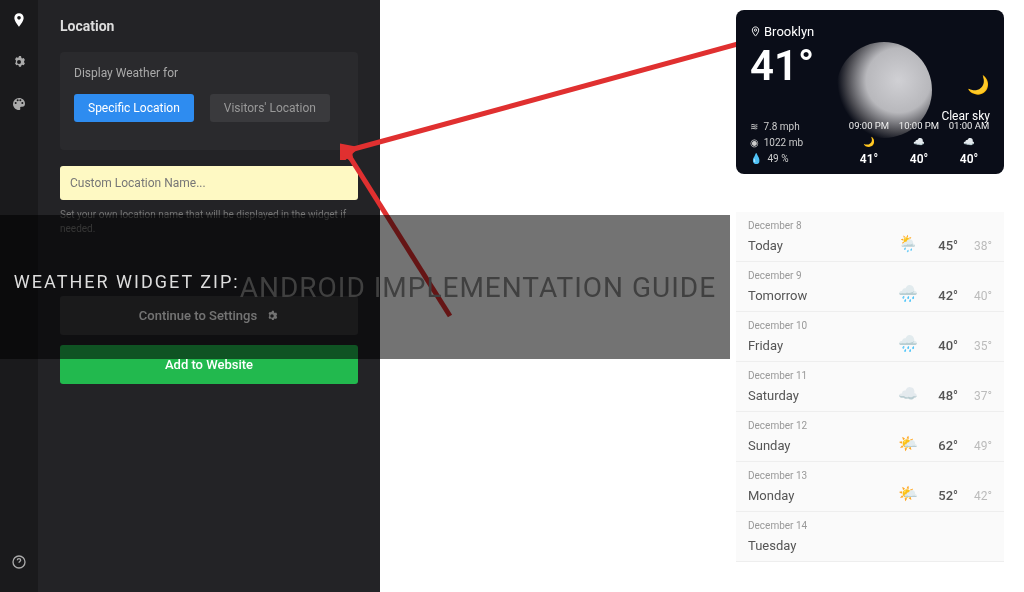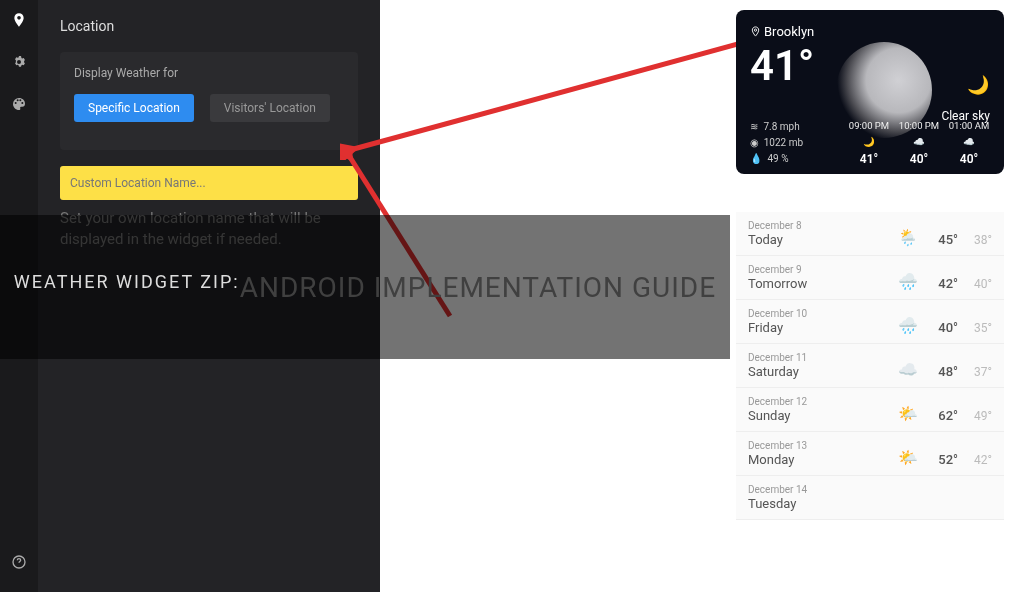--- a/index.html
+++ b/index.html
@@ -4,32 +4,32 @@
 <style>
 *{box-sizing:border-box;margin:0;padding:0;font-family:-apple-system,BlinkMacSystemFont,"Segoe UI",Roboto,sans-serif}
 body{width:1024px;height:592px;background:#fff;position:relative;overflow:hidden}
 
 .sidebar{position:absolute;left:0;top:0;width:38px;height:592px;background:#1a1a1c;display:flex;flex-direction:column;align-items:center;padding-top:10px;gap:22px}
 .sidebar .icon{color:#aaa;font-size:16px;width:20px;height:20px;display:flex;align-items:center;justify-content:center}
 .sidebar .icon.active{color:#fff}
 .sidebar .help{margin-top:auto;margin-bottom:20px}
 
 .panel{position:absolute;left:38px;top:0;width:342px;height:592px;background:#232326;color:#ddd;padding:18px 22px}
-.panel-title{font-size:14px;font-weight:400;color:#ddd;margin-bottom:18px}
+.panel-title{font-size:14px;font-weight:700;color:#ddd;margin-bottom:18px}
 .section{background:#2a2a2d;border-radius:4px;padding:14px;margin-bottom:16px}
 .section-label{font-size:12px;color:#aaa;margin-bottom:14px}
 .tabs{display:flex;gap:16px;margin-bottom:14px}
 .tab{padding:7px 14px;font-size:12px;border-radius:3px;cursor:pointer}
 .tab.active{background:#2e8cf0;color:#fff}
 .tab.inactive{background:#3a3a3d;color:#999}
 .input-box{background:#3a3a3d;border-radius:3px;padding:6px 10px;border:3px solid #e03030}
 .input-label{font-size:10px;color:#888}
 .input-value{font-size:12px;color:#ddd;margin-top:1px}
-.custom-name{background:#fde047;border-radius:3px;padding:10px;font-size:12px;color:#777;margin-bottom:8px}
-.helper{font-size:15px;color:#777;line-height:1.4}
+.custom-name{background:#fef9c3;border-radius:3px;padding:10px;font-size:12px;color:#777;margin-bottom:8px}
+.helper{font-size:10px;color:#777;line-height:1.4}
 .btn-row{display:flex;flex-direction:column;gap:10px;margin-top:60px}
 .btn{padding:12px;border:none;border-radius:3px;font-size:13px;font-weight:500;cursor:pointer;display:flex;align-items:center;justify-content:center;gap:8px}
 .btn-settings{background:#3a3a3d;color:#fff}
 .btn-add{background:#22b94e;color:#fff}
 
 .arrow1{position:absolute;left:340px;top:30px;width:420px;height:130px;pointer-events:none}
 .arrow2{position:absolute;left:340px;top:146px;width:120px;height:180px;pointer-events:none}
 
 .widget{position:absolute;right:20px;top:10px;width:268px;background:#0a0d18;border-radius:8px;color:#fff;padding:14px 14px 10px;overflow:hidden}
 .widget-top{position:relative;height:140px}
@@ -43,21 +43,21 @@
 .meta-row{display:flex;align-items:center;gap:5px;color:#ccc}
 .hourly{position:absolute;right:-4px;bottom:-2px;display:flex;gap:0}
 .hour{display:flex;flex-direction:column;align-items:center;gap:5px;font-size:9.5px;width:50px}
 .hour .hi{color:#eee}
 .hour-temp{font-size:12px;font-weight:600}
 
 .forecast{position:absolute;right:20px;top:212px;width:268px;background:#fafafa}
 .frow{display:flex;align-items:flex-end;padding:8px 12px;border-bottom:1px solid #eee}
 .fdate{flex:1}
 .fdate .d1{font-size:10px;color:#999}
-.fdate .d2{font-size:13px;color:#555;margin-top:1px}
+.fdate .d2{font-size:13px;color:#555;margin-top:7px}
 .ficon{width:26px;font-size:16px}
 .fhi{width:34px;text-align:right;font-size:13px;color:#555;font-weight:500}
 .flo{width:34px;text-align:right;font-size:12px;color:#bbb}
 
 .overlay{position:absolute;left:0;top:215px;width:730px;height:144px;background:rgba(0,0,0,.55);display:flex;flex-direction:row;align-items:center;justify-content:center;color:#fff}
 .ov1{font-size:18px;letter-spacing:2px;color:#ddd;margin-bottom:12px}
 .ov2{font-size:28px;letter-spacing:1px;color:#404040;font-weight:400}
 
 svg{display:block}
 </style>
@@ -92,20 +92,29 @@
   <div class="panel-title">Location</div>
   <div class="section">
     <div class="section-label">Display Weather for</div>
     <div class="tabs">
       <div class="tab active">Specific Location</div>
       <div class="tab inactive">Visitors' Location</div>
     </div>
   </div>
   <div class="custom-name">Custom Location Name...</div>
   <div class="helper">Set your own location name that will be displayed in the widget if needed.</div>
+  <div class="btn-row">
+    <button class="btn btn-settings">
+        <span>Continue to Settings</span>
+        <svg width="14" height="14" viewBox="0 0 24 24" fill="currentColor">
+          <path d="M19.4 13l.6-1-.6-1 1.5-2-1.8-3-2.4.7-1-0.6L15 3h-3l-.7 2.1-1 .6L7.9 5 6.1 8l1.5 2-.6 1 .6 1-1.5 2 1.8 3 2.4-.7 1 .6.7 2.1h3l.7-2.1 1-.6 2.4.7 1.8-3-1.5-2zM12 15a3 3 0 110-6 3 3 0 010 6z"></path>
+        </svg>
+      </button>
+    <button class="btn btn-add">Add to Website</button>
+  </div>
 </div>
 
 <svg class="arrow1">
     <defs>
       <marker id="ah1" markerWidth="12" markerHeight="12" refX="2" refY="6" orient="auto">
         <path d="M12 0L0 6l12 6z" fill="#e03030"></path>
       </marker>
     </defs>
     <line x1="420" y1="8" x2="10" y2="120" stroke="#e03030" stroke-width="5" marker-end="url(#ah1)"></line>
   </svg>

